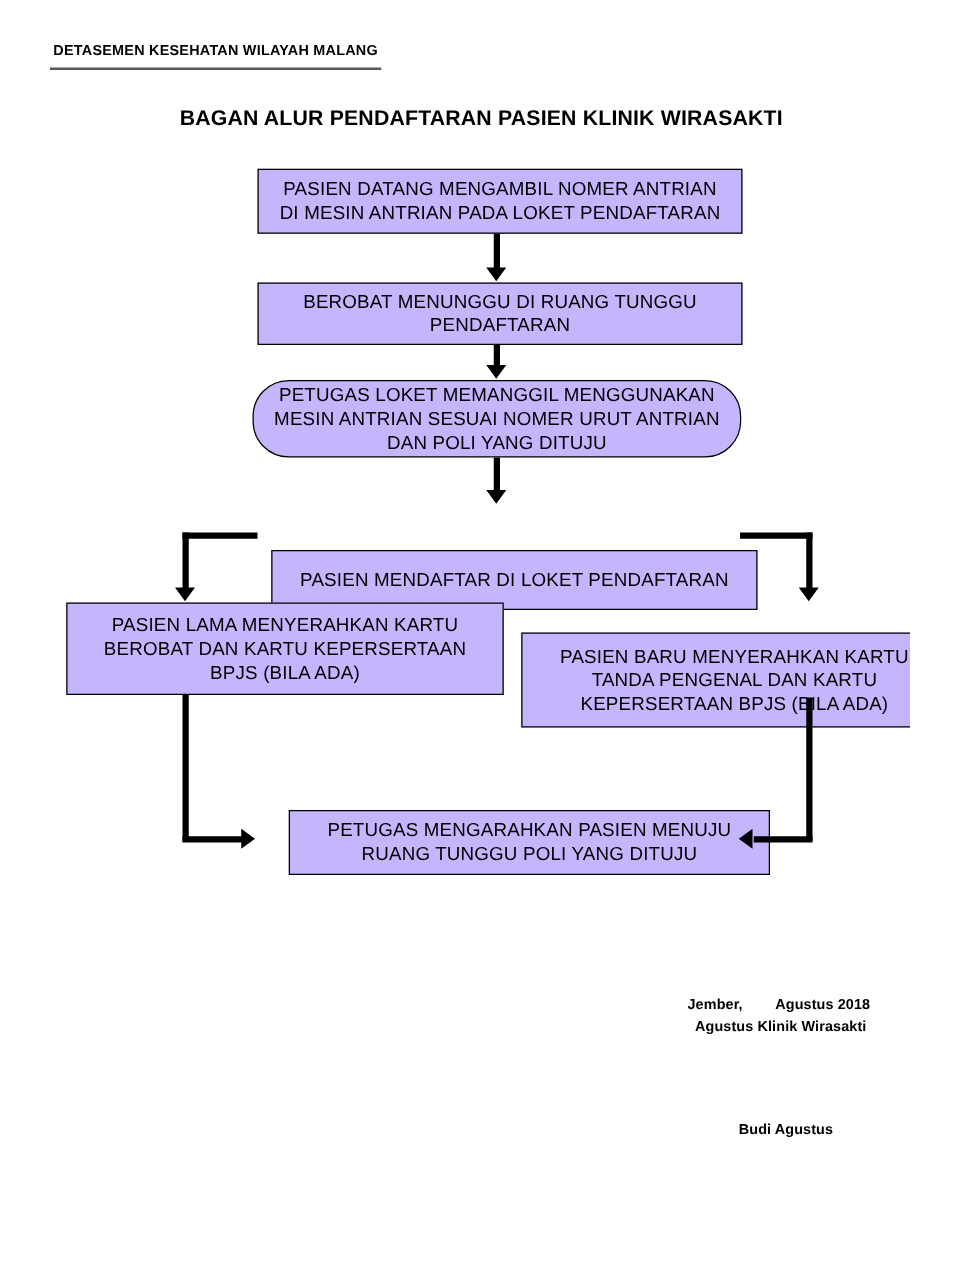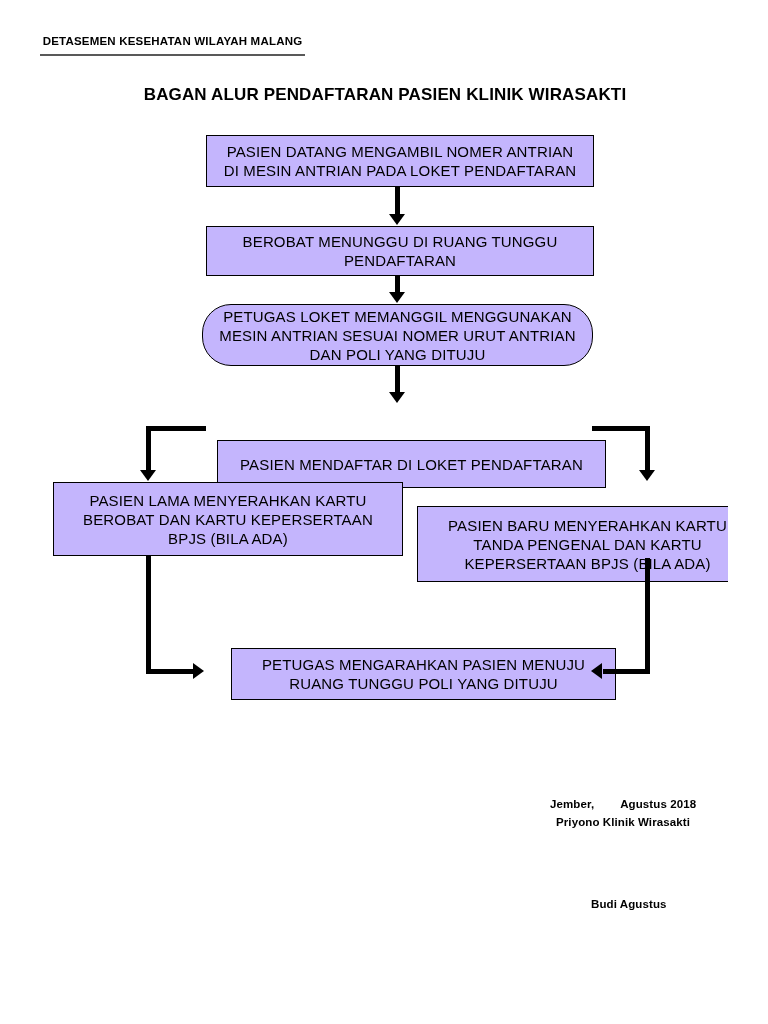--- a/index.html
+++ b/index.html
@@ -221,16 +221,16 @@
   <div class="hline" id="ml-h"></div>
   <div class="arrow-right" id="ml-arrow"></div>
 
   <div class="vline" id="mr-v"></div>
   <div class="hline" id="mr-h"></div>
   <div class="arrow-left" id="mr-arrow"></div>
 
   <div class="sig" id="sig-place">
     <span>Jember,</span><span class="gap"></span><span>Agustus 2018</span>
   </div>
-  <div class="sig" id="sig-role">Priyono Klinik Wirasakti</div>
+  <div class="sig" id="sig-role">Agustus Klinik Wirasakti</div>
   <div class="sig" id="sig-name">Budi Agustus</div>
 
 </div>
 
 </body></html>

